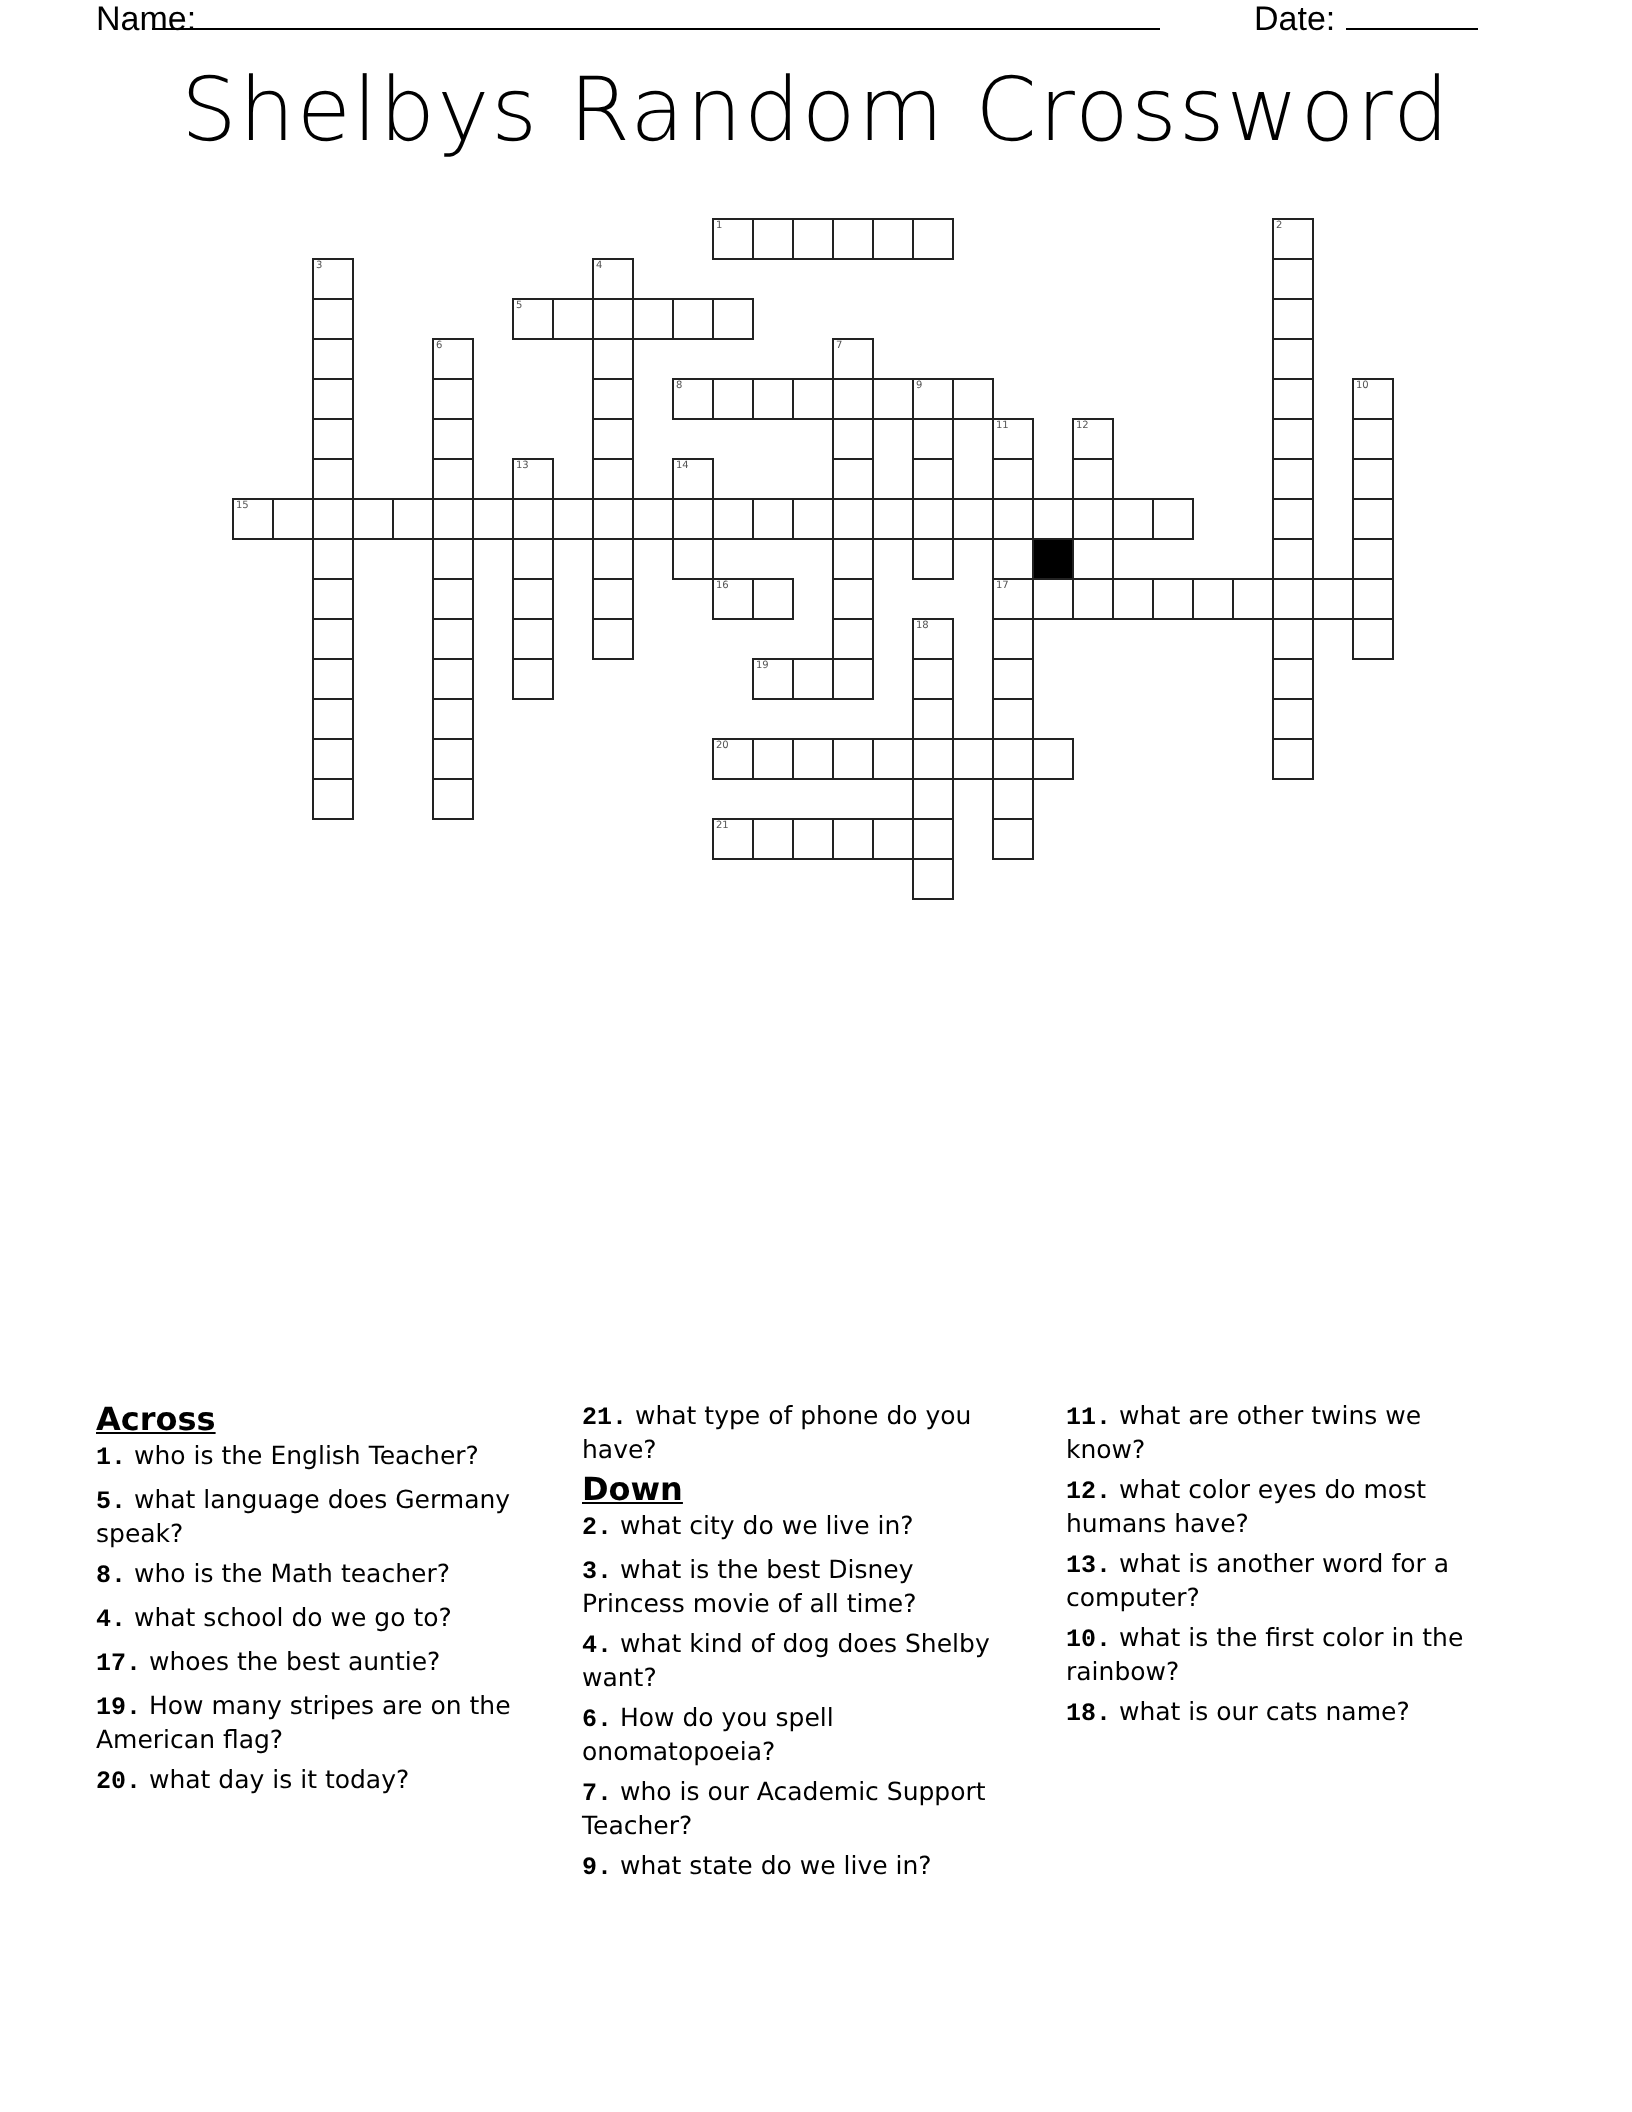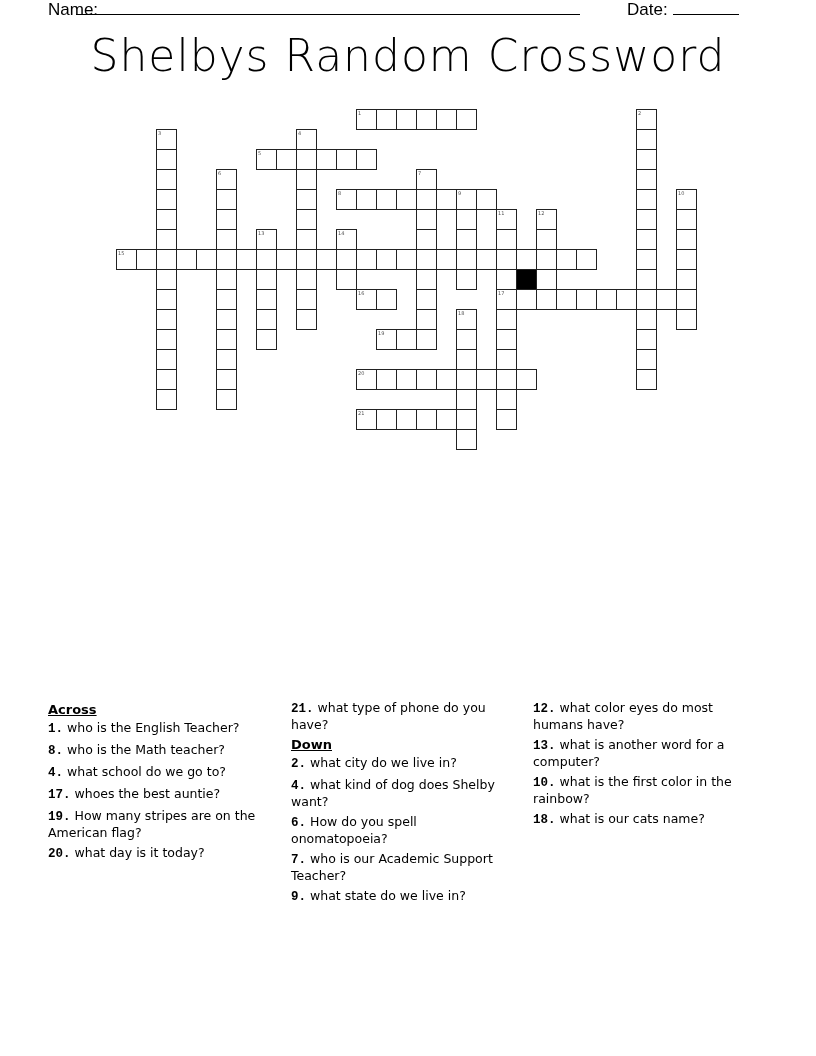--- a/index.html
+++ b/index.html
@@ -11,21 +11,21 @@
   .date-blank { left: 673px; width: 66px; top: 14px; height: 0; border-bottom: 1px solid #000; }
   .title { position: absolute; top: 30px; left: 0; width: 816px; text-align: center; font-family: "DejaVu Sans", sans-serif; font-weight: 200; font-size: 44px; letter-spacing: 1px; }
   .grid { position: absolute; left: 117px; top: 110px; width: 600px; height: 360px; }
   .cell { position: absolute; width: 20px; height: 20px; box-sizing: border-box; border: 1px solid #222; background: #fff; margin-left: -1px; margin-top: -1px; width: 21px; height: 21px; }
   .cell.black { background: #000; }
   .cell-num { position: absolute; left: 1px; top: 0px; font-size: 5px; line-height: 6px; color: #555; font-family: "DejaVu Sans", sans-serif; }
   .clues { position: absolute; top: 700px; font-family: "DejaVu Sans", sans-serif; font-size: 12.5px; line-height: 15px; }
   .col1 { left: 48px; width: 215px; }
   .col2 { left: 291px; width: 220px; }
   .col3 { left: 533px; width: 210px; }
-  .section-head { text-decoration: underline; font-weight: bold; margin: 2px 0 3px 0; font-size: 13px; }
+  .section-head { text-decoration: underline; font-weight: bold; margin: 2px 0 3px 0; font-size: 16px; }
   .clue { margin-bottom: 5px; }
   .clue-num { font-weight: bold; font-family: Liberation Mono, monospace; }
 </style>
 </head>
 <body>
 
 <div class="header-line name-label">Name:</div>
 <div class="header-line name-blank"></div>
 <div class="header-line date-label">Date:</div>
 <div class="header-line date-blank"></div>
@@ -231,35 +231,38 @@
     <div class="cell" style="left: 340px; top: 220px;"></div>
     <div class="cell" style="left: 340px; top: 240px;"></div>
     <div class="cell" style="left: 340px; top: 280px;"></div>
     <div class="cell" style="left: 340px; top: 320px;"></div>
     <div class="cell black" style="left: 400px; top: 160px;"></div>
   </div>
 
 <div class="clues col1">
   <div class="section-head">Across</div>
   <div class="clue"><span class="clue-num">1.</span> <span>who is the English Teacher?</span></div>
+  <div class="clue"><span class="clue-num">5.</span> <span>what language does Germany speak?</span></div>
   <div class="clue"><span class="clue-num">8.</span> <span>who is the Math teacher?</span></div>
   <div class="clue"><span class="clue-num">4.</span> <span>what school do we go to?</span></div>
   <div class="clue"><span class="clue-num">17.</span> <span>whoes the best auntie?</span></div>
   <div class="clue"><span class="clue-num">19.</span> <span>How many stripes are on the American flag?</span></div>
   <div class="clue"><span class="clue-num">20.</span> <span>what day is it today?</span></div>
 </div>
 
 <div class="clues col2">
   <div class="clue"><span class="clue-num">21.</span> <span>what type of phone do you have?</span></div>
   <div class="section-head">Down</div>
   <div class="clue"><span class="clue-num">2.</span> <span>what city do we live in?</span></div>
+  <div class="clue"><span class="clue-num">3.</span> <span>what is the best Disney Princess movie of all time?</span></div>
   <div class="clue"><span class="clue-num">4.</span> <span>what kind of dog does Shelby want?</span></div>
   <div class="clue"><span class="clue-num">6.</span> <span>How do you spell onomatopoeia?</span></div>
   <div class="clue"><span class="clue-num">7.</span> <span>who is our Academic Support Teacher?</span></div>
   <div class="clue"><span class="clue-num">9.</span> <span>what state do we live in?</span></div>
 </div>
 
 <div class="clues col3">
+  <div class="clue"><span class="clue-num">11.</span> <span>what are other twins we know?</span></div>
   <div class="clue"><span class="clue-num">12.</span> <span>what color eyes do most humans have?</span></div>
   <div class="clue"><span class="clue-num">13.</span> <span>what is another word for a computer?</span></div>
   <div class="clue"><span class="clue-num">10.</span> <span>what is the first color in the rainbow?</span></div>
   <div class="clue"><span class="clue-num">18.</span> <span>what is our cats name?</span></div>
 </div>
 
 </body></html>

